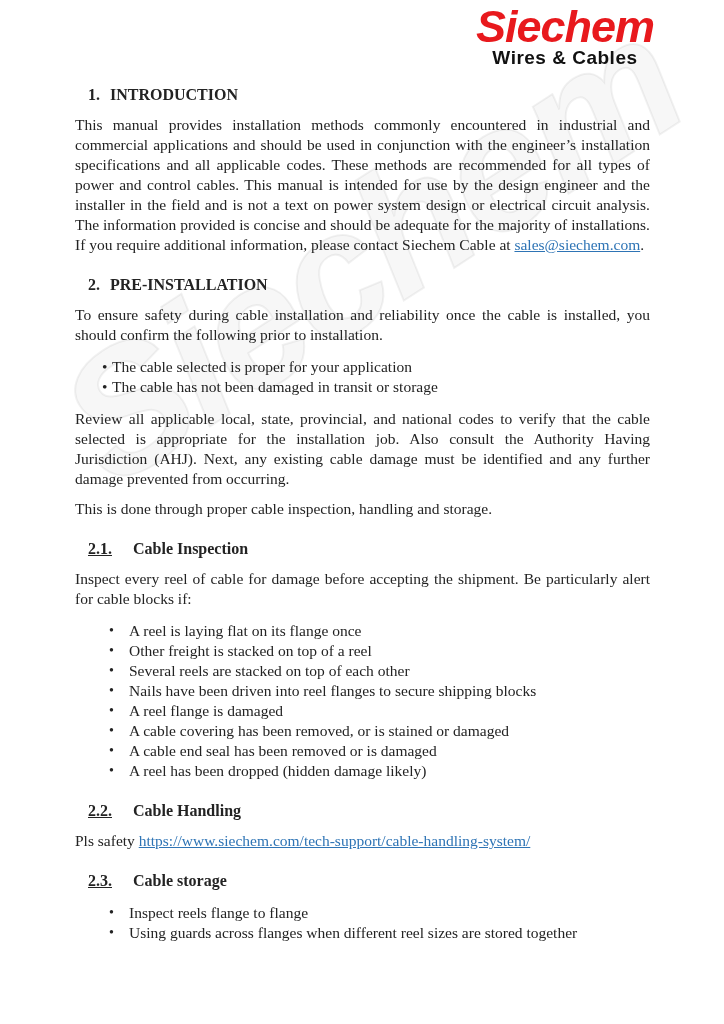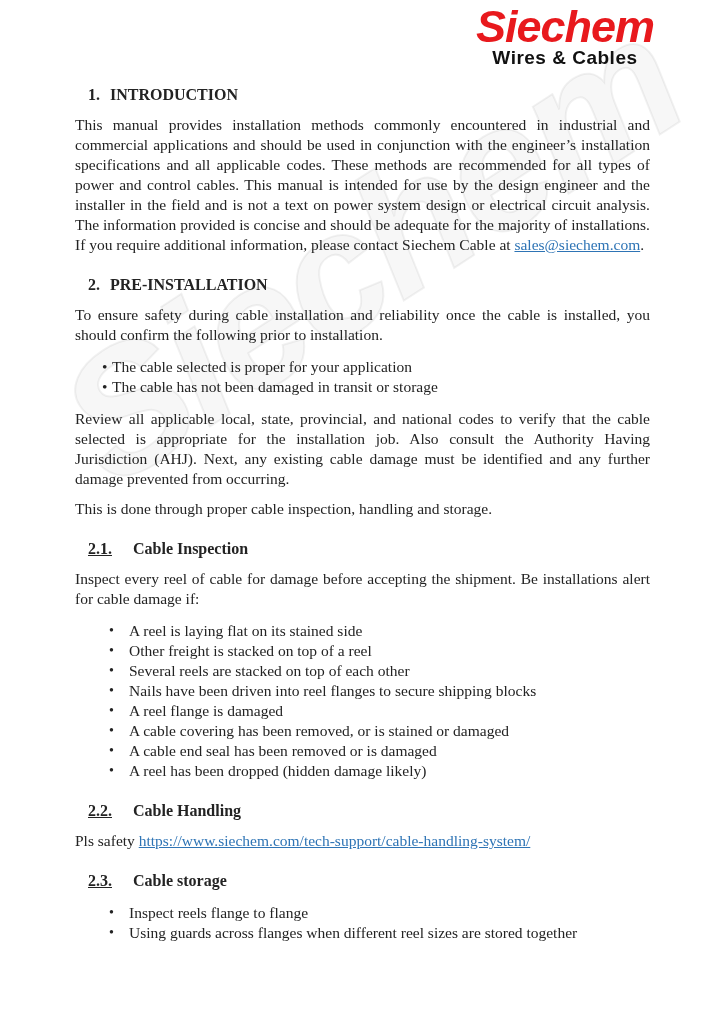--- a/index.html
+++ b/index.html
@@ -132,23 +132,23 @@
       <ul class="list-tight">
         <li>The cable selected is proper for your application</li>
         <li>The cable has not been damaged in transit or storage</li>
       </ul>
       <p>Review all applicable local, state, provincial, and national codes to verify that the cable selected is appropriate for the installation job. Also consult the Authority Having Jurisdiction (AHJ). Next, any existing cable damage must be identified and any further damage prevented from occurring.</p>
       <p>This is done through proper cable inspection, handling and storage.</p>
 
       <div class="sec-heading">
         <span class="sec-num w2">2.1.</span><span>Cable Inspection</span>
       </div>
-      <p>Inspect every reel of cable for damage before accepting the shipment. Be installations alert for cable damage if:</p>
+      <p>Inspect every reel of cable for damage before accepting the shipment. Be particularly alert for cable blocks if:</p>
       <ul class="list-wide">
-        <li>A reel is laying flat on its stained side</li>
+        <li>A reel is laying flat on its flange once</li>
         <li>Other freight is stacked on top of a reel</li>
         <li>Several reels are stacked on top of each other</li>
         <li>Nails have been driven into reel flanges to secure shipping blocks</li>
         <li>A reel flange is damaged</li>
         <li>A cable covering has been removed, or is stained or damaged</li>
         <li>A cable end seal has been removed or is damaged</li>
         <li>A reel has been dropped (hidden damage likely)</li>
       </ul>
 
       <div class="sec-heading">

